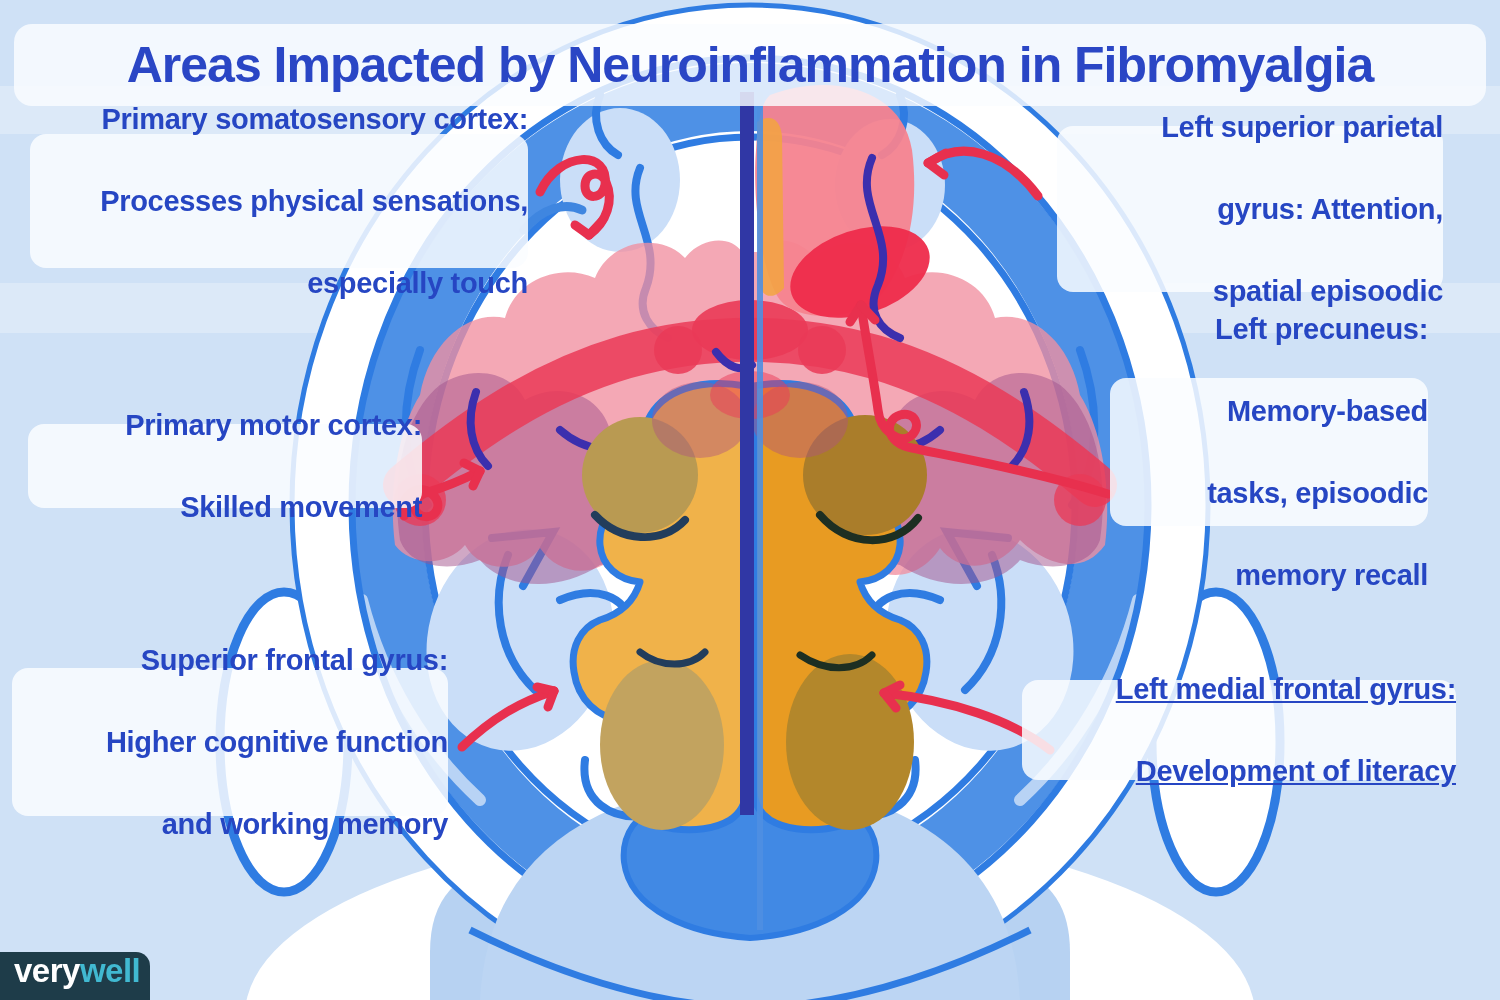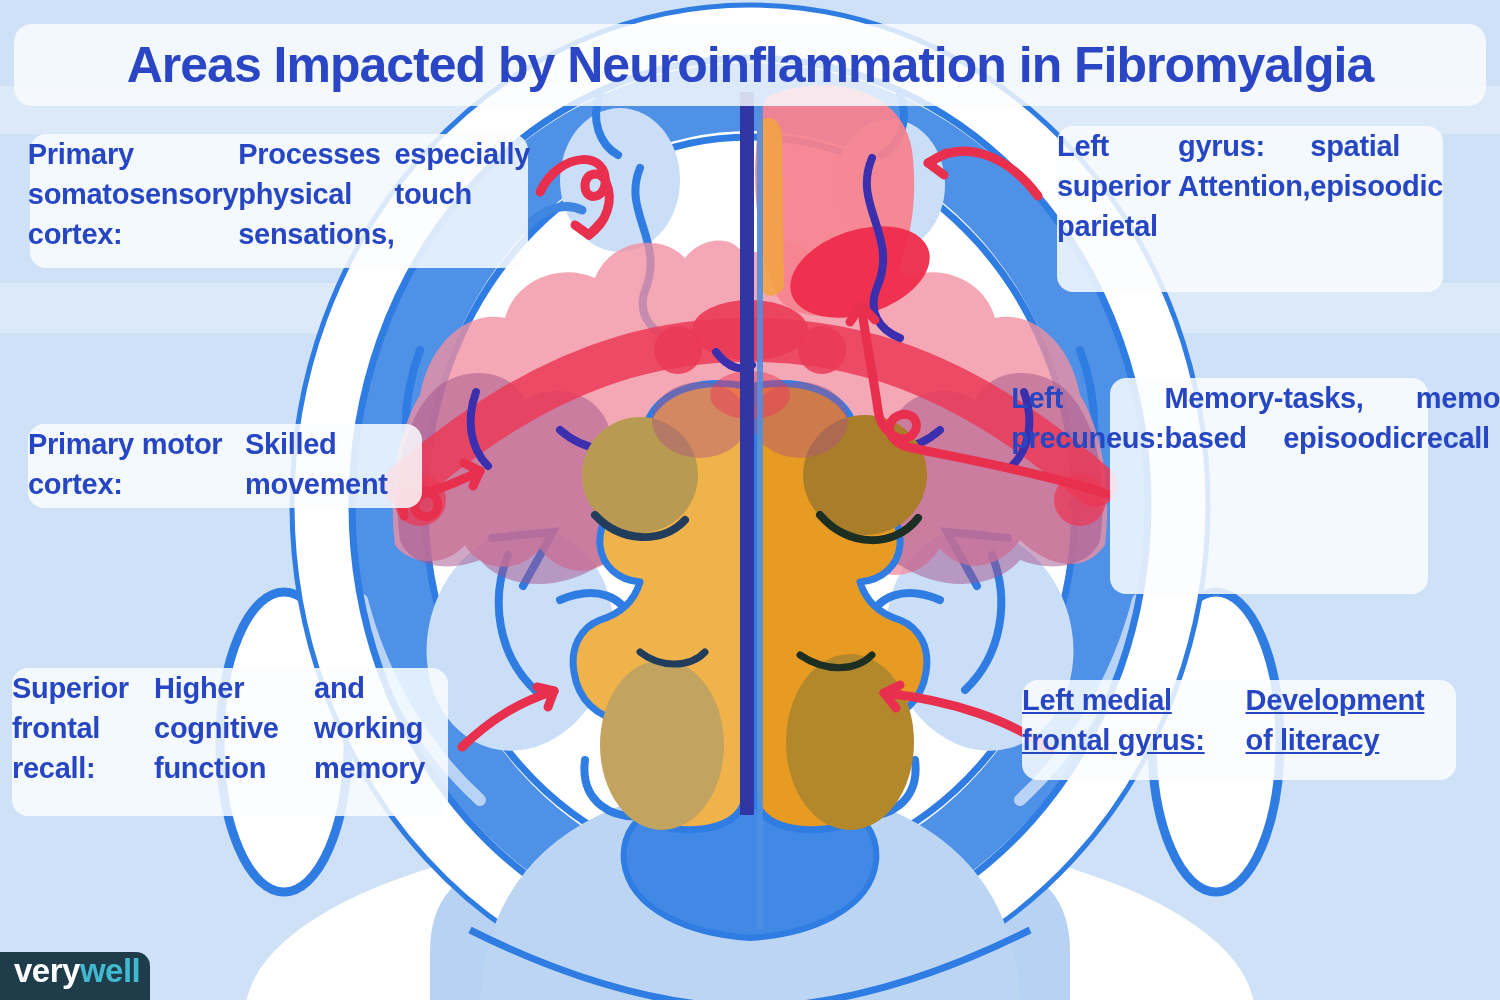--- a/index.html
+++ b/index.html
@@ -10,27 +10,27 @@
   .stage svg{position:absolute;left:0;top:0;}
   .title-bar{
     position:absolute;left:14px;top:24px;width:1472px;height:82px;
     background:rgba(250,253,255,.82);border-radius:18px;
     color:#2a46c5;font-weight:bold;font-size:50px;letter-spacing:-1px;
     display:flex;align-items:center;justify-content:center;white-space:nowrap;
   }
   .label{
     position:absolute;background:rgba(250,253,255,.85);border-radius:16px;
     color:#2646c3;font-weight:bold;font-size:29px;line-height:1.38;
-    letter-spacing:-.3px;text-align:left;
-    display:flex;flex-direction:row;justify-content:center;
+    letter-spacing:-.3px;text-align:right;
+    display:flex;flex-direction:column;justify-content:center;gap:42px;
   }
   .box-tl{left:30px;top:134px;width:498px;height:134px;}
   .box-tr{left:1057px;top:126px;width:386px;height:166px;}
   .box-ml{left:28px;top:424px;width:394px;height:84px;}
-  .box-mr{left:1110px;top:378px;width:318px;height:216px;}
+  .box-mr{left:1110px;top:378px;width:318px;height:148px;}
   .box-bl{left:12px;top:668px;width:436px;height:148px;}
   .box-br{left:1022px;top:680px;width:434px;height:100px;text-decoration:underline;}
   .logo{
     position:absolute;left:0;top:952px;width:150px;height:48px;
     background:#1e3c49;border-radius:0 14px 0 0;
     display:flex;align-items:flex-start;padding-left:14px;box-sizing:border-box;
     font-size:33px;font-weight:bold;letter-spacing:-.5px;
   }
   .logo-very{color:#ffffff;}
   .logo-well{color:#41b9d1;}
@@ -230,21 +230,21 @@
   </div>
 
   <div class="label box-mr">
     <div>Left precuneus:</div>
     <div>Memory-based</div>
     <div>tasks, episoodic</div>
     <div>memory recall</div>
   </div>
 
   <div class="label box-bl">
-    <div>Superior frontal recall:</div>
+    <div>Superior frontal gyrus:</div>
     <div>Higher cognitive function</div>
     <div>and working memory</div>
   </div>
 
   <div class="label box-br">
     <div>Left medial frontal gyrus:</div>
     <div>Development of literacy</div>
   </div>
 
   <div class="logo">

